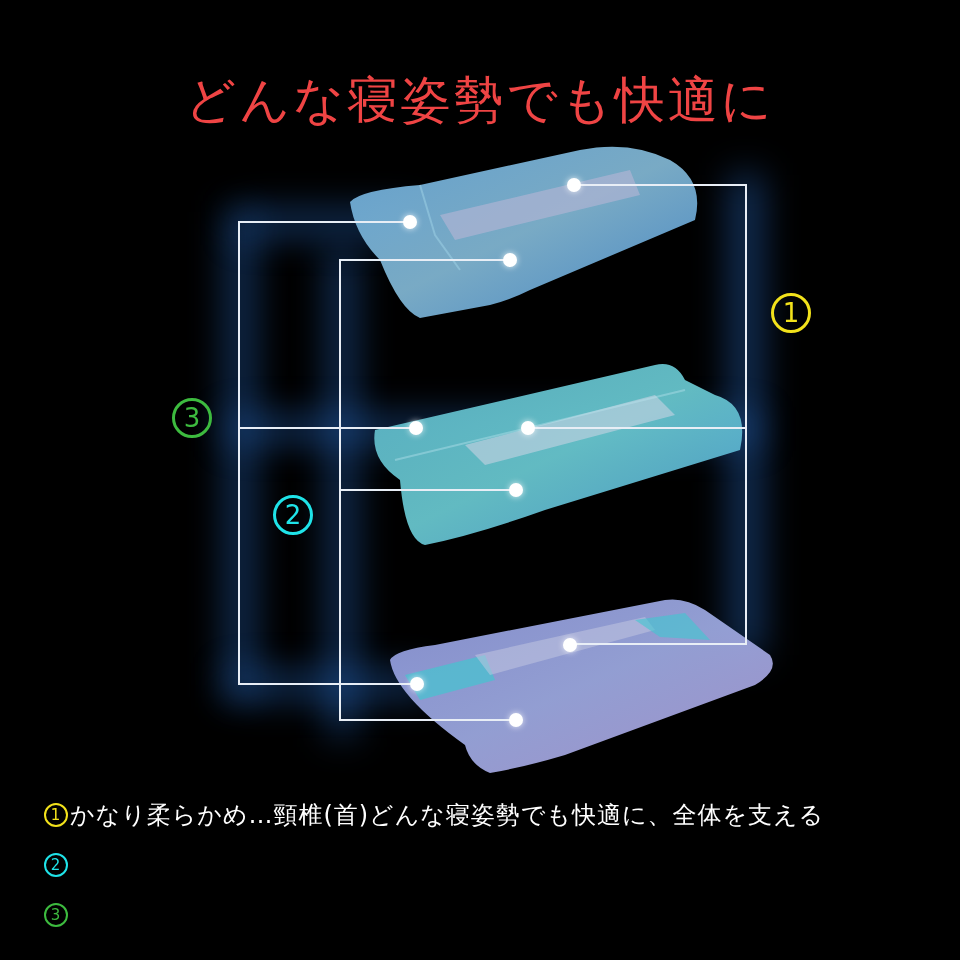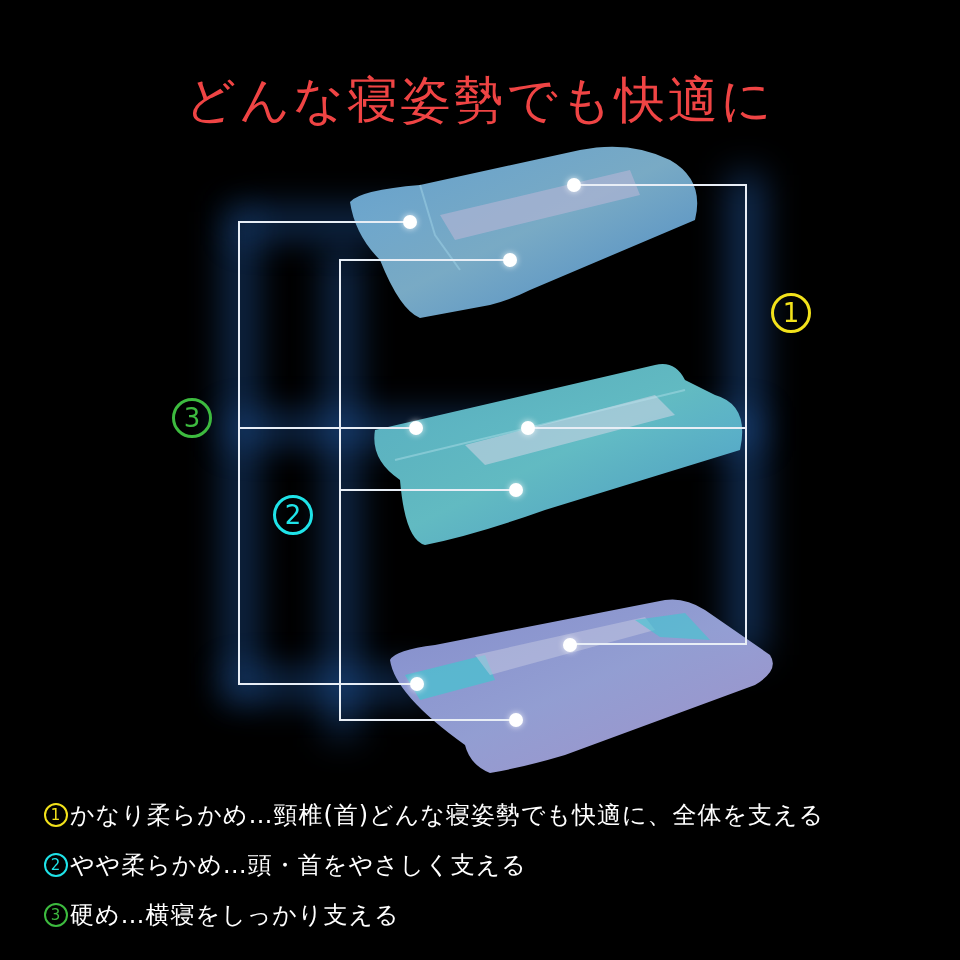--- a/index.html
+++ b/index.html
@@ -105,19 +105,17 @@
     </div>
 </div>
 
 <div class="legend">
   <div class="legend-row">
     <span class="mini-badge" style="color:#f2e21b;border-color:#f2e21b;">1</span>
     <span>かなり柔らかめ…頸椎(首)どんな寝姿勢でも快適に、全体を支える</span>
   </div>
   <div class="legend-row">
     <span class="mini-badge" style="color:#1fe3e8;border-color:#1fe3e8;">2</span>
-    <span>やや柔らかめ…頭・首をやさしく支える</span>
   </div>
   <div class="legend-row">
     <span class="mini-badge" style="color:#3dbb3f;border-color:#3dbb3f;">3</span>
-    <span>硬め…横寝をしっかり支える</span>
   </div>
 </div>
 
 </body></html>

